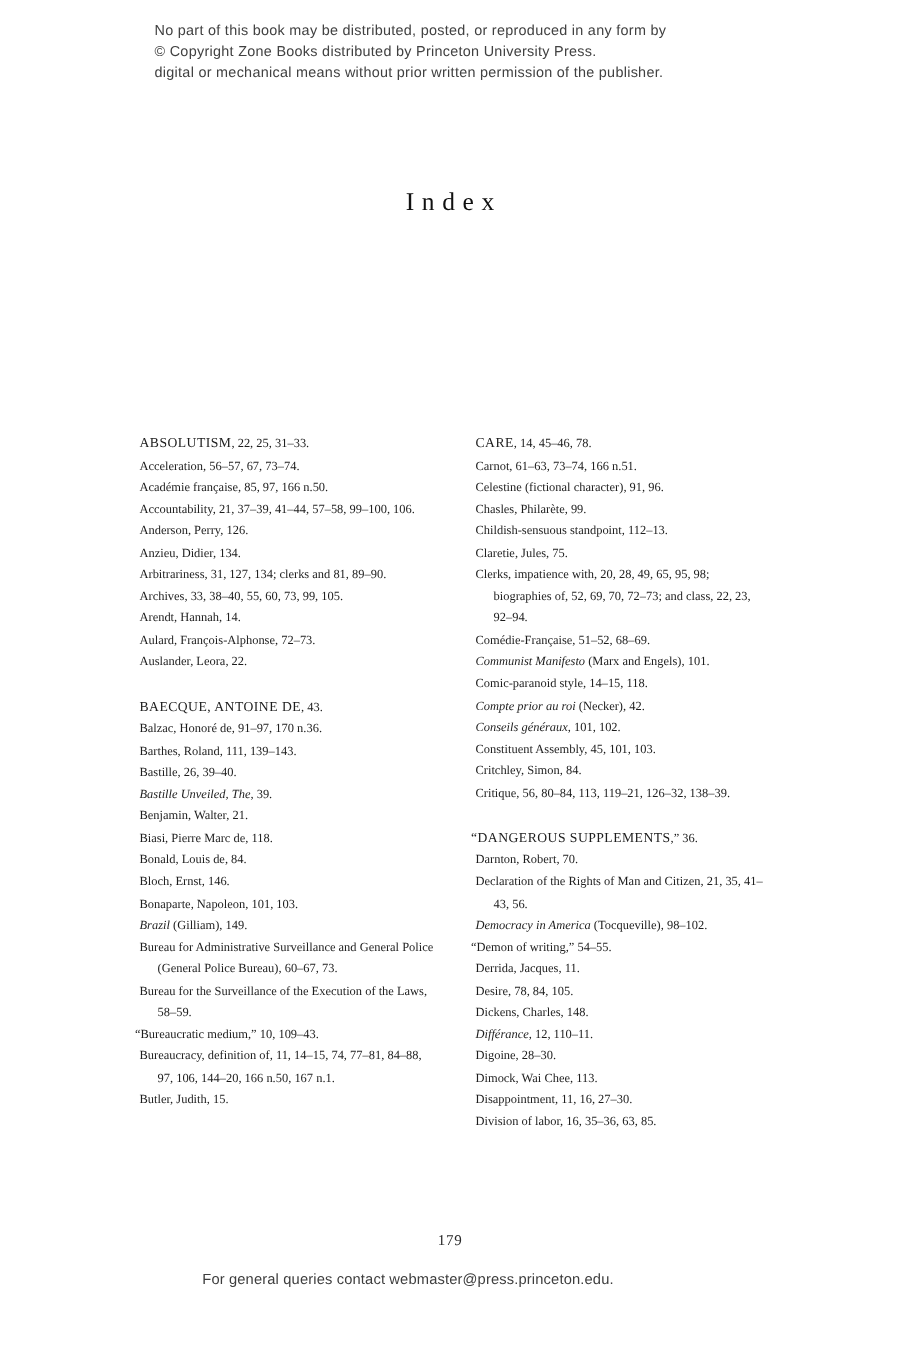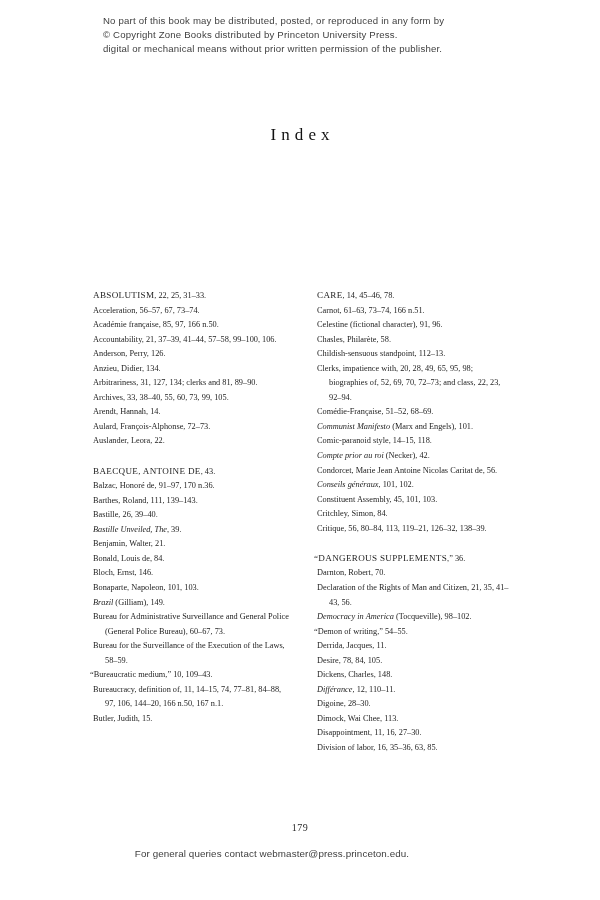--- a/index.html
+++ b/index.html
@@ -135,42 +135,43 @@
       <div class="entry"><span>Arendt, Hannah, 14.</span></div>
       <div class="entry"><span>Aulard, François-Alphonse, 72–73.</span></div>
       <div class="entry"><span>Auslander, Leora, 22.</span></div>
       <div class="group-gap"></div>
       <div class="entry"><span class="smallcaps">BAECQUE, ANTOINE DE</span><span>, 43.</span></div>
       <div class="entry"><span>Balzac, Honoré de, 91–97, 170 n.36.</span></div>
       <div class="entry"><span>Barthes, Roland, 111, 139–143.</span></div>
       <div class="entry"><span>Bastille, 26, 39–40.</span></div>
       <div class="entry"><i>Bastille Unveiled, The</i><span>, 39.</span></div>
       <div class="entry"><span>Benjamin, Walter, 21.</span></div>
+      <div class="entry"><span>Biasi, Pierre Marc de, 118.</span></div>
       <div class="entry"><span>Bonald, Louis de, 84.</span></div>
       <div class="entry"><span>Bloch, Ernst, 146.</span></div>
       <div class="entry"><span>Bonaparte, Napoleon, 101, 103.</span></div>
       <div class="entry"><i>Brazil</i><span> (Gilliam), 149.</span></div>
       <div class="entry"><span>Bureau for Administrative Surveillance and General Police (General Police Bureau), 60–67, 73.</span></div>
       <div class="entry"><span>Bureau for the Surveillance of the Execution of the Laws, 58–59.</span></div>
       <div class="entry hang-quote"><span>“Bureaucratic medium,” 10, 109–43.</span></div>
       <div class="entry"><span>Bureaucracy, definition of, 11, 14–15, 74, 77–81, 84–88, 97, 106, 144–20, 166 n.50, 167 n.1.</span></div>
       <div class="entry"><span>Butler, Judith, 15.</span></div>
     </div>
   <div class="col col-right">
       <div class="entry"><span class="smallcaps">CARE</span><span>, 14, 45–46, 78.</span></div>
       <div class="entry"><span>Carnot, 61–63, 73–74, 166 n.51.</span></div>
       <div class="entry"><span>Celestine (fictional character), 91, 96.</span></div>
-      <div class="entry"><span>Chasles, Philarète, 58.</span></div>
+      <div class="entry"><span>Chasles, Philarète, 99.</span></div>
       <div class="entry"><span>Childish-sensuous standpoint, 112–13.</span></div>
+      <div class="entry"><span>Claretie, Jules, 75.</span></div>
       <div class="entry"><span>Clerks, impatience with, 20, 28, 49, 65, 95, 98; biographies of, 52, 69, 70, 72–73; and class, 22, 23, 92–94.</span></div>
       <div class="entry"><span>Comédie-Française, 51–52, 68–69.</span></div>
       <div class="entry"><i>Communist Manifesto</i><span> (Marx and Engels), 101.</span></div>
       <div class="entry"><span>Comic-paranoid style, 14–15, 118.</span></div>
       <div class="entry"><i>Compte prior au roi</i><span> (Necker), 42.</span></div>
-      <div class="entry"><span>Condorcet, Marie Jean Antoine Nicolas Caritat de, 56.</span></div>
       <div class="entry"><i>Conseils généraux</i><span>, 101, 102.</span></div>
       <div class="entry"><span>Constituent Assembly, 45, 101, 103.</span></div>
       <div class="entry"><span>Critchley, Simon, 84.</span></div>
       <div class="entry"><span>Critique, 56, 80–84, 113, 119–21, 126–32, 138–39.</span></div>
       <div class="group-gap"></div>
       <div class="entry hang-quote"><span class="smallcaps">“DANGEROUS SUPPLEMENTS</span><span>,” 36.</span></div>
       <div class="entry"><span>Darnton, Robert, 70.</span></div>
       <div class="entry"><span>Declaration of the Rights of Man and Citizen, 21, 35, 41–43, 56.</span></div>
       <div class="entry"><i>Democracy in America</i><span> (Tocqueville), 98–102.</span></div>
       <div class="entry hang-quote"><span>“Demon of writing,” 54–55.</span></div>

